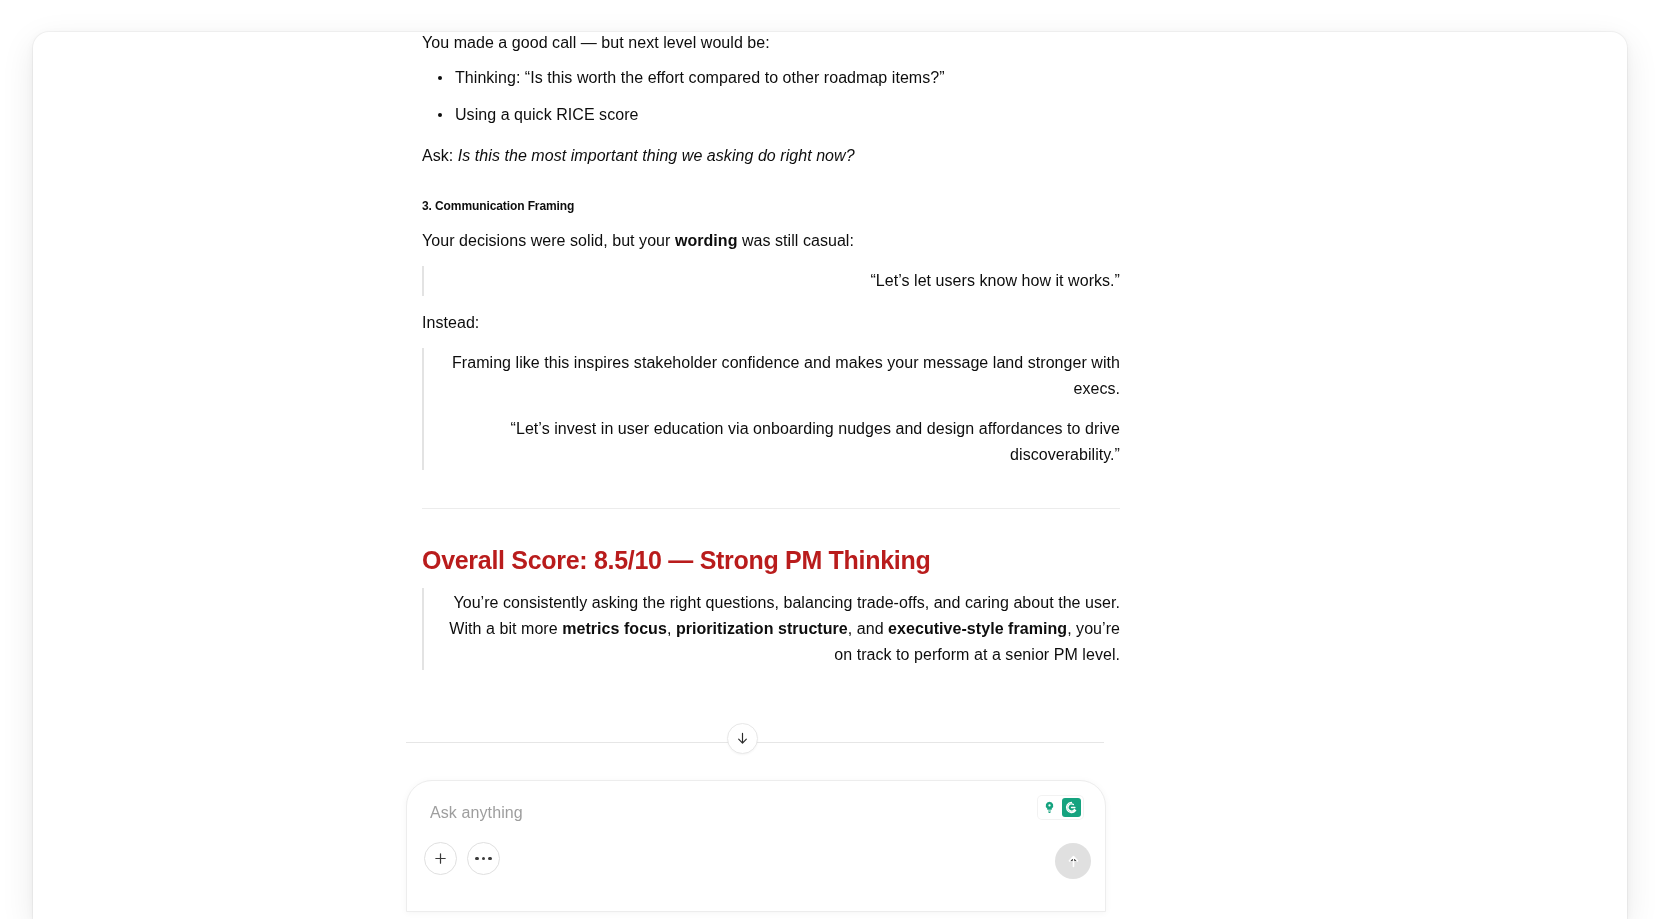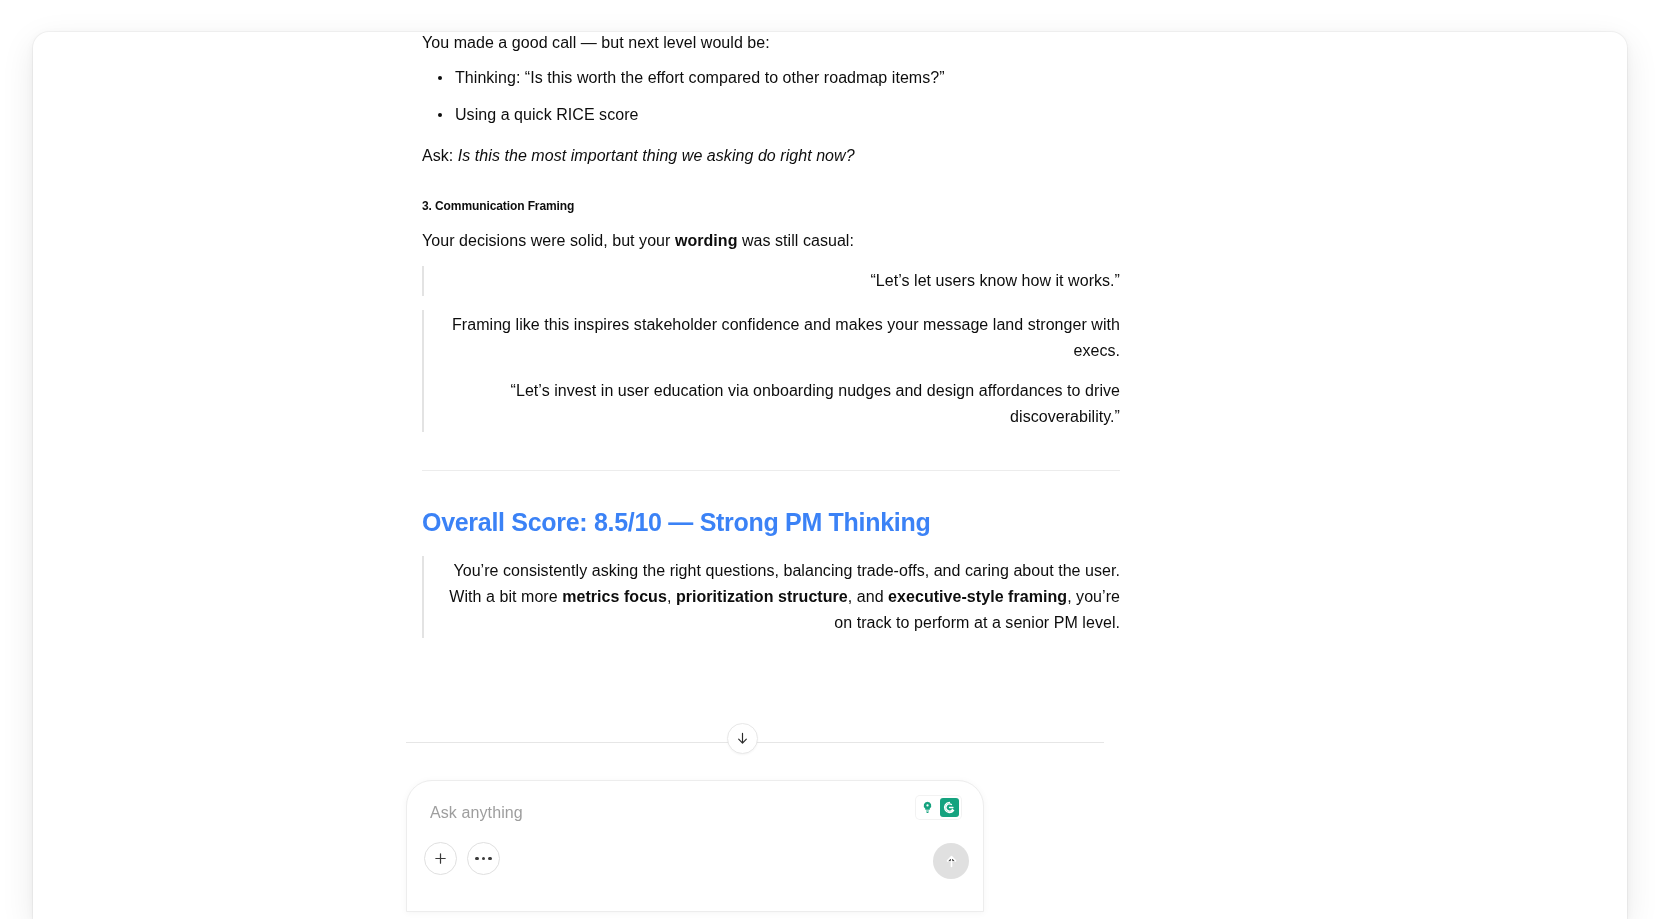--- a/index.html
+++ b/index.html
@@ -94,22 +94,22 @@
     letter-spacing: -0.1px;
     margin: 30px 0 14px 0;
     color: #0d0d0d;
     line-height: 1.3;
   }
 
   h2.score-heading {
     font-size: 25px;
     font-weight: 700;
     letter-spacing: -0.3px;
-    margin: 35px 0 18px 0;
-    color: #3b82f6;
+    margin: 35px 0 12px 0;
+    color: #b91c1c;
     line-height: 1.3;
   }
 
   blockquote.quote {
     margin: 12px 0 14px 0;
     padding: 2px 0 2px 18px;
     border-left: 2px solid #e3e3e3;
   }
   blockquote.quote p {
     margin: 0 0 14px 0;
@@ -156,21 +156,21 @@
     justify-content: center;
     cursor: pointer;
     box-shadow: 0 1px 2px rgba(0,0,0,0.04);
   }
   .scroll-down-btn svg { display: block; }
 
   .composer-box {
     position: absolute;
     left: 373px;
     top: 46px;
-    width: 578px;
+    width: 700px;
     height: 132px;
     background: #ffffff;
     border: 1px solid #ededed;
     border-radius: 26px 26px 0 0;
     box-shadow: 0 1px 7px rgba(0,0,0,0.045);
   }
 
   .composer-input-row {
     position: absolute;
     left: 0; right: 0; top: 0;
@@ -288,20 +288,21 @@
           <p><span>Ask: </span><span class="italic">Is this the most important thing we asking do right now?</span></p>
 
           <h3 class="section-heading">3. Communication Framing</h3>
 
           <p><span>Your decisions were solid, but your </span><span class="bold">wording</span><span> was still casual:</span></p>
 
           <blockquote class="quote">
             <p>“Let’s let users know how it works.”</p>
           </blockquote>
 
+          <p>Instead:</p>
 
           <blockquote class="quote">
             <p>Framing like this inspires stakeholder confidence and makes your message land stronger with execs.</p>
             <p>“Let’s invest in user education via onboarding nudges and design affordances to drive discoverability.”</p>
           </blockquote>
 
           <hr class="divider">
 
           <h2 class="score-heading"><span>Overall Score: </span><span class="bold">8.5/10 — Strong PM Thinking</span></h2>
 

